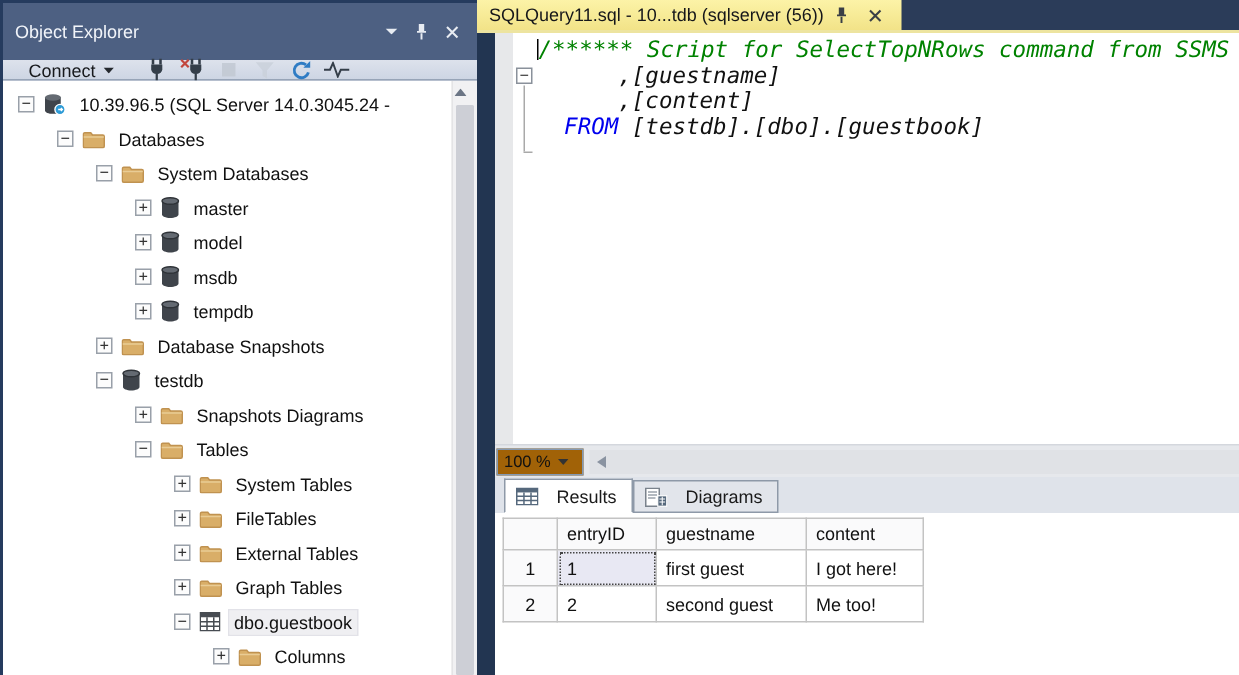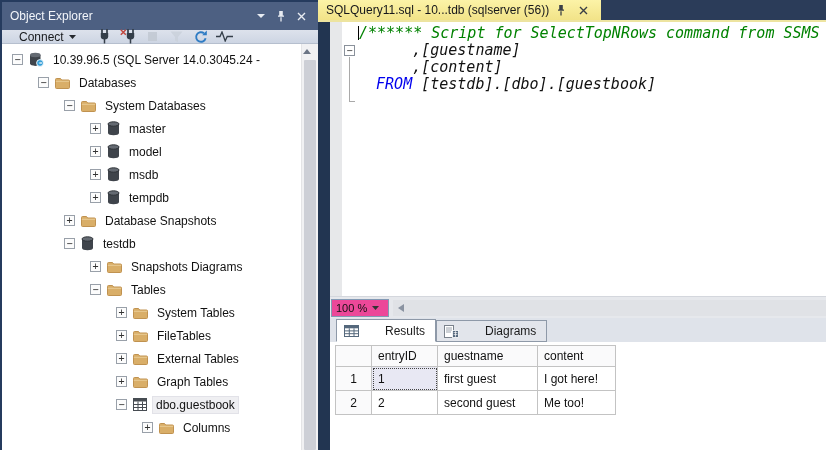--- a/index.html
+++ b/index.html
@@ -2,21 +2,21 @@
 <html><head>
 <meta charset="utf-8">
 <style>
   * { margin:0; padding:0; box-sizing:border-box; }
   html,body { width:826px; height:450px; overflow:hidden; }
   body { font-family:"Liberation Sans", sans-serif; font-size:12px; color:#1a1a1a; }
   .app { position:relative; width:826px; height:450px; background:#253B5E; display:flex; }
 
   
   .oe-panel { width:318px; height:450px; display:flex; flex-direction:column; background:#253B5E; padding:2px 0 0 2px; }
-  .oe-titlebar { height:28px; background:#4D6082; color:#F2F5FA; display:flex; align-items:center; padding:0 6px 0 8px; }
+  .oe-titlebar { height:38px; background:#4D6082; color:#F2F5FA; display:flex; align-items:center; padding:0 6px 0 8px; }
   .oe-title { flex:1; font-size:12px; }
   .tb-btn { width:16px; height:16px; display:flex; align-items:center; justify-content:center; color:#E8ECF2; margin-left:4px; cursor:default; }
   .oe-toolbar { height:14px; background:linear-gradient(#DDE2EC,#CDD5E3); display:flex; align-items:center; padding:0 11px; border-bottom:1px solid #B6BfCE; }
   .connect-btn { display:flex; align-items:center; gap:5px; color:#17191c; padding:2px 6px; }
   .tbtn { width:24px; height:22px; display:flex; align-items:center; justify-content:center; }
   .tbtn.dis { opacity:.9; }
   .oe-body { flex:1; display:flex; background:#fff; overflow:hidden; }
   .oe-tree { flex:1; padding-top:4px; overflow:hidden; }
   .trow { height:23px; display:flex; align-items:center; white-space:nowrap; overflow:hidden; }
   .exp { width:11px; height:11px; border:1px solid #99A0A9; background:#FCFCFC; color:#333;
@@ -48,29 +48,29 @@
   .tok-comment { color:#008200; }
   .tok-plain { color:#111; }
   .caret { display:inline-block; width:1px; height:14px; background:#000; vertical-align:-2px; }
   .fold-box { position:absolute; left:2px; top:23px; width:11px; height:11px; border:1px solid #8A919B; background:#fff;
               font:10px/9px "DejaVu Sans Mono",monospace; text-align:center; color:#444; }
   .fold-guide { position:absolute; left:7px; top:35px; width:1px; height:44px; background:#A9A9A9; }
   .fold-tick { position:absolute; left:7px; top:79px; width:6px; height:1px; background:#A9A9A9; }
 
   
   .ed-bottom { height:22px; background:#E6E8EC; display:flex; align-items:center; border-top:1px solid #D4D7DD; }
-  .zoom-combo { width:58px; height:18px; margin-left:1px; background:#ec4899; border:1px solid #8399B4; display:flex; align-items:center; font-size:11px; color:#111; }
+  .zoom-combo { width:58px; height:18px; margin-left:1px; background:#a16207; border:1px solid #8399B4; display:flex; align-items:center; font-size:11px; color:#111; }
   .zoom-val { flex:1; padding-left:4px; }
   .zoom-arrow { width:13px; display:flex; align-items:center; justify-content:center; color:#333; }
   .hscroll { flex:1; height:16px; margin:0 0 0 4px; background:#E0E2E6; display:flex; align-items:center; }
   .hs-left { width:16px; height:16px; display:flex; align-items:center; justify-content:center; }
 
   
   .rtabs { height:24px; background:#DFE3EA; display:flex; align-items:flex-end; padding-left:6px; position:relative; }
-  .rtab { height:22px; display:flex; align-items:center; gap:20px; padding:0 10px 0 7px; font-size:12px;
+  .rtab { height:22px; display:flex; align-items:center; gap:6px; padding:0 10px 0 7px; font-size:12px;
           border:1px solid #8E99A8; background:#E2E5EB; position:relative; }
   .rtab.active { background:#fff; border-bottom:1px solid #fff; z-index:2; height:23px; }
   .grid-zone { flex:1; background:#fff; border-top:1px solid #98A0AC; margin-top:-1px; padding:3px 0 0 5px; overflow:hidden; }
 
   table.grid { border-collapse:collapse; font-size:12px; }
   .grid th, .grid td { border:1px solid #C3C3C3; height:24px; padding:0 6px; text-align:left; font-weight:normal; background:#fff; color:#111; white-space:nowrap; }
   .grid thead th { height:21px; background:#FAFAFB; }
   .grid th.rowhdr { width:36px; min-width:36px; text-align:center; background:#FAFAFB; }
   .grid th.c0 { width:66px; min-width:66px; }
   .grid th.c1 { width:100px; min-width:100px; }

